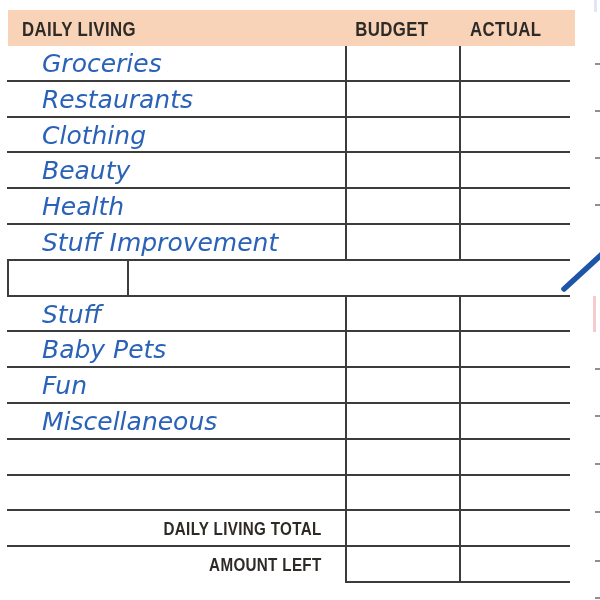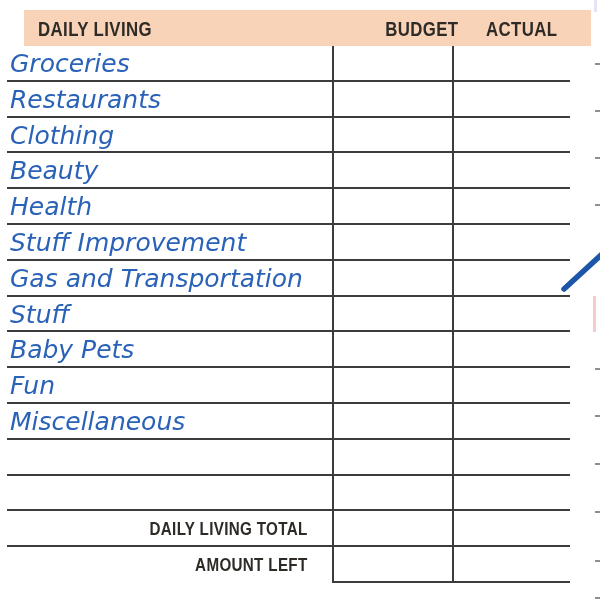--- a/index.html
+++ b/index.html
@@ -4,39 +4,38 @@
 <style>
   html,body{margin:0;padding:0;background:#ffffff;}
   .page{
     position:relative;width:600px;height:600px;background:#ffffff;
     overflow:hidden;font-family:"Liberation Sans",sans-serif;
   }
   
   .header-band{
     position:absolute;left:8px;top:10px;width:567px;height:36px;
     background:var(--header-band,#F9D3B8);
-    margin-left:16px;
   }
   .hdr{
     position:absolute;top:0;height:36px;line-height:37px;
     color:var(--header-ink,#2E2A26);font-weight:bold;font-size:21px;
     letter-spacing:0.5px;white-space:nowrap;
   }
   .hdr-section{left:14px;}
-  .hdr-budget{left:324px;width:120px;text-align:right;}
+  .hdr-budget{left:324px;width:120px;text-align:center;}
   .hdr-actual{left:436px;width:124px;text-align:center;}
   .cond{display:inline-block;transform:scaleX(0.80);transform-origin:center;}
   .hdr-section .cond{transform-origin:left center;}
   
   .grid{position:absolute;left:7px;top:46px;width:563px;}
   .row{display:flex;height:35.8px;box-sizing:border-box;
        border-bottom:2px solid var(--grid-line,#3C3C3C);}
   .row.last{border-bottom:none;justify-content:space-between;}
   .cell{box-sizing:border-box;height:100%;}
-  .cell.label{width:325px;overflow:visible;}
+  .cell.label{width:325px;overflow:visible;margin-left:32px;}
   .cell.budget{width:120px;border-left:2px solid var(--grid-line,#3C3C3C);}
   .cell.actual{width:118px;border-left:2px solid var(--grid-line,#3C3C3C);}
   .row.last .cell.budget,.row.last .cell.actual{
     border-bottom:2px solid var(--grid-line,#3C3C3C);}
   
   .hand{
     font-family:"DejaVu Sans",sans-serif;font-style:italic;
     font-size:25px;color:var(--handwriting-blue,#2A62B8);
     line-height:36px;padding-left:3px;white-space:nowrap;display:block;
   }
@@ -128,23 +127,20 @@
 
     <div class="row">
       <div class="cell label">
           <span class="hand">Stuff Improvement</span>
         </div>
       <div class="cell budget"></div>
       <div class="cell actual"></div>
     </div>
 
     <div class="row">
-      <div class="cell label">
-          <span class="hand">Gas and Transportation</span>
-        </div>
       <div class="cell budget"></div>
       <div class="cell actual"></div>
     </div>
 
     <div class="row">
       <div class="cell label">
           <span class="hand">Stuff</span>
         </div>
       <div class="cell budget"></div>
       <div class="cell actual"></div>

